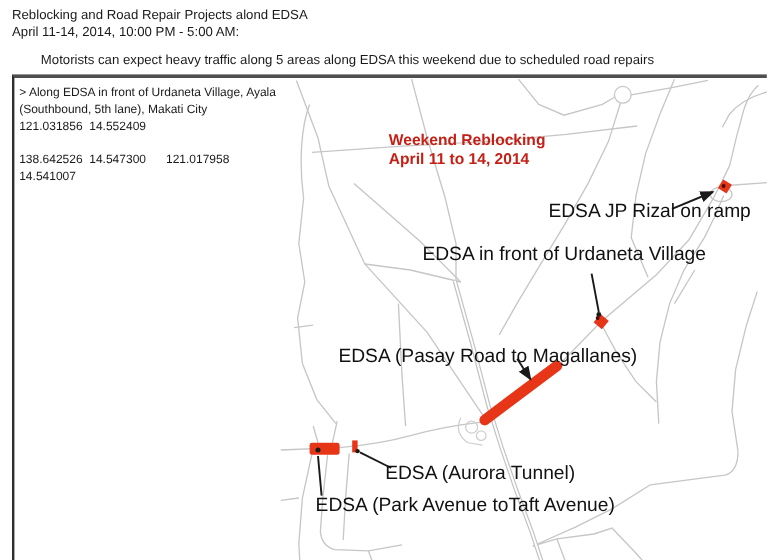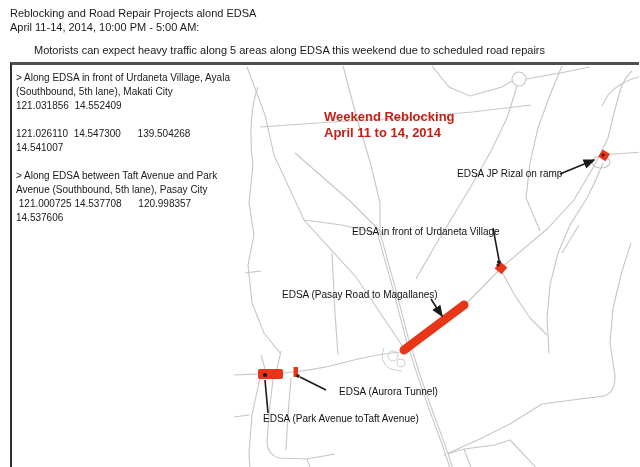--- a/index.html
+++ b/index.html
@@ -24,21 +24,21 @@
   .map-box svg{position:absolute;left:0;top:0;}
   .road{stroke:var(--road-gray);stroke-width:1.1;fill:none;}
   .road-thin{stroke:#cfcfcf;stroke-width:1;fill:none;}
   .rail-outer{stroke:#c2c2c2;stroke-width:3.6;fill:none;}
   .rail-inner{stroke:#ffffff;stroke-width:1.6;fill:none;}
   .red-line{stroke:var(--accent-red);fill:none;}
   .red-shape{fill:var(--accent-red);}
   .leader{stroke:#1a1a1a;stroke-width:1.6;fill:none;}
   .leader-dot{fill:#1a1a1a;}
   .map-label{
-    position:absolute;font-size:10px;color:#111;white-space:nowrap;
+    position:absolute;font-size:16px;color:#111;white-space:nowrap;
   }
   .map-title{
     position:absolute;left:267px;top:44px;
     font-size:13px;font-weight:bold;line-height:16px;color:var(--title-red);
     white-space:pre-line;
     margin-left:45px;
   }
   .loc-list{position:absolute;left:4px;top:6px;width:240px;font-size:10px;line-height:14px;}
   .loc-item{margin-bottom:14px;}
   .loc-desc{white-space:pre-line;}
@@ -134,36 +134,30 @@
       <circle class="leader-dot" cx="296" cy="373" r="1.8"></circle>
       <path class="leader" d="M266,410 L263,377"></path>
       <circle class="leader-dot" cx="263" cy="372" r="2.1"></circle>
     </g>
   </svg>
 
   <div class="map-title">Weekend Reblocking
 April 11 to 14, 2014</div>
 
   <div class="map-label" style="left:445px;top:103px;">EDSA JP Rizal on ramp</div>
-  <div class="map-label" style="left:340px;top:161px;">EDSA in front of Urdaneta Village</div>
+  <div class="map-label" style="left:340px;top:139px;">EDSA in front of Urdaneta Village</div>
   <div class="map-label" style="left:270px;top:224px;">EDSA (Pasay Road to Magallanes)</div>
-  <div class="map-label" style="left:327px;top:321px;">EDSA (Aurora Tunnel)</div>
+  <div class="map-label" style="left:309px;top:321px;">EDSA (Aurora Tunnel)</div>
   <div class="map-label" style="left:251px;top:348px;text-align:right;">EDSA (Park Avenue toTaft Avenue)</div>
 
   <div class="loc-list">
     <div class="loc-item">
       <div class="loc-desc">&gt; Along EDSA in front of Urdaneta Village, Ayala
 (Southbound, 5th lane), Makati City</div>
       <div class="loc-coords">121.031856  14.552409</div>
     </div>
     <div class="loc-item">
-      <div class="loc-coords">121.026110  14.547300      139.504268
+      <div class="loc-coords">138.642526  14.547300      121.017958
 14.541007</div>
-    </div>
-    <div class="loc-item">
-      <div class="loc-desc">&gt; Along EDSA between Taft Avenue and Park
-Avenue (Southbound, 5th lane), Pasay City</div>
-      <div class="loc-coords"> 121.000725 14.537708      120.998357
-14.537606</div>
     </div>
   </div>
 
 </div>
 
 </body></html>

